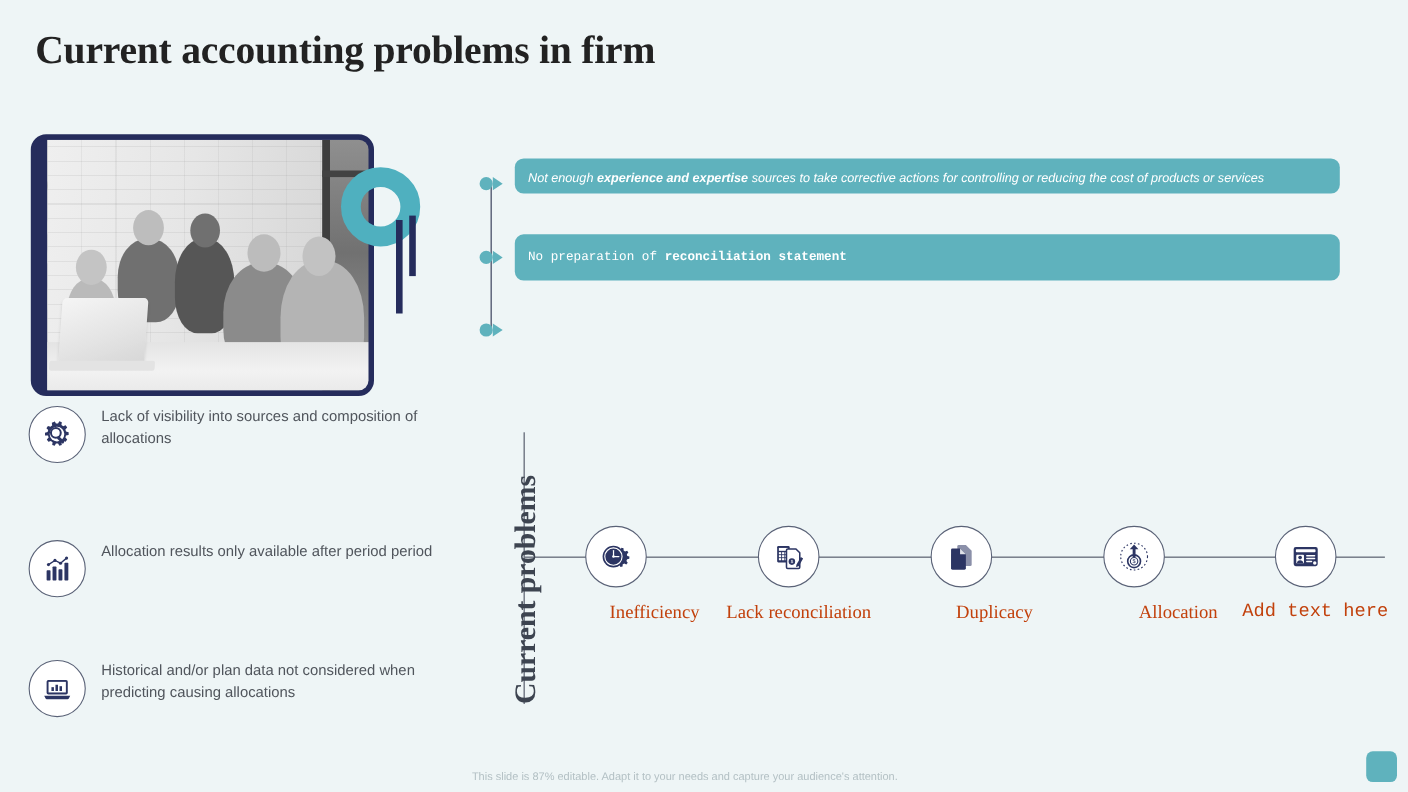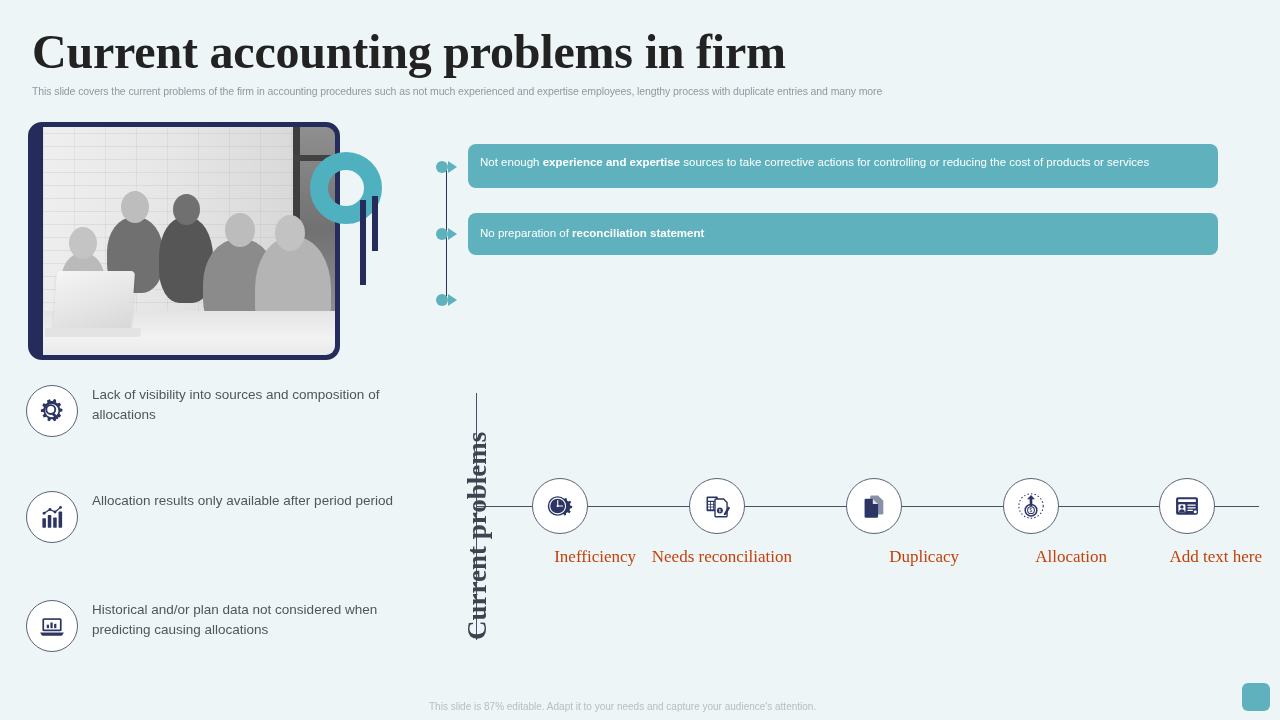--- a/index.html
+++ b/index.html
@@ -13,21 +13,21 @@
     position: relative;
     width: 1280px; height: 720px;
     background: #eef5f6;
   }
 
   
   .page-title {
     position: absolute;
     left: 32px; top: 24px;
     font-family: "Liberation Serif", serif;
-    font-size: 48px;
+    font-size: 36px;
     font-weight: 700;
     color: #222222;
     letter-spacing: -0.2px;
     white-space: nowrap;
   }
   .page-subtitle {
     position: absolute;
     left: 32px; top: 85px;
     font-size: 10.5px;
     color: #8e9aa0;
@@ -145,22 +145,22 @@
     left: 468px;
     width: 750px;
     background: #5fb2bd;
     border-radius: 8px;
     color: #ffffff;
     font-size: 11.5px;
     line-height: 15.5px;
     padding: 11px 16px 11px 12px;
   }
   .callout b { font-weight: 700; }
-  .c1 { top: 144px; height: 44px; }
-  .c2 { top: 213px; height: 42px; display:flex; align-items:center; }
+  .c1 { top: 144px; height: 32px; font-style: italic; }
+  .c2 { top: 213px; height: 42px; display:flex; align-items:center;font-family:Liberation Mono, monospace; }
   .c3 { top: 278px; height: 44px; }
   .bullet-node {
     position: absolute;
     width: 24px; height: 14px;
   }
   .bullet-node .dot {
     position: absolute; left: 0; top: 1px;
     width: 12px; height: 12px; border-radius: 50%;
     background: #5fb2bd;
   }
@@ -175,21 +175,21 @@
   .bn2 { left: 436px; top: 227px; }
   .bn3 { left: 436px; top: 293px; }
 
   
   .lb {
     position: absolute;
     left: 26px;
     width: 400px;
     height: 56px;
   }
-  .lb1 { top: 385px; }
+  .lb1 { top: 369px; }
   .lb2 { top: 491px; }
   .lb3 { top: 600px; }
   .lb-circle {
     position: absolute; left: 0; top: 0;
     width: 52px; height: 52px;
     border-radius: 50%;
     border: 1.2px solid #5a6277;
     background: #ffffff;
     display: flex; align-items: center; justify-content: center;
   }
@@ -270,21 +270,20 @@
   }
 
   svg { display: block; }
 </style>
 </head>
 <body>
 
 <div class="slide">
 
   <div class="page-title">Current accounting problems in firm</div>
-  <div class="page-subtitle">This slide covers the current problems of the firm in accounting procedures such as not much experienced and expertise employees, lengthy process with duplicate entries and many more</div>
 
   <div class="photo-frame">
     <div class="photo-inner photo-gray">
       <div class="ph-wall"></div>
       <div class="ph-brick"></div>
       <div class="ph-window"></div>
       <div class="ph-p pB"></div>
       <div class="ph-head pBh"></div>
       <div class="pBh2"></div>
       <div class="ph-p pC"></div>
@@ -414,32 +413,32 @@
           <rect x="9.1" y="17.6" width="2.4" height="2.2"></rect>
           <rect x="12.4" y="17.6" width="2.4" height="2.2"></rect>
         </g>
         <path d="M15 8h8.5l4 4v15a1.3 1.3 0 0 1-1.3 1.3H15A1.3 1.3 0 0 1 13.7 27V9.3A1.3 1.3 0 0 1 15 8z" fill="#ffffff" stroke="#2c3563" stroke-width="1.6"></path>
         <circle cx="19.3" cy="21.2" r="3.4"></circle>
         <text x="19.3" y="22.6" font-size="4.6" fill="#ffffff" text-anchor="middle" font-family="Liberation Sans, sans-serif">$</text>
         <path d="M24 24.5l4.6-8 2.4 1.4-4.6 8-2.8.8z"></path>
       </svg>
     </div>
   </div>
-  <div class="tl-label" style="left:642px;">Needs reconciliation</div>
+  <div class="tl-label" style="left:642px;">Lack reconciliation</div>
 
   <div class="tl-node" style="left:846px;">
     <div class="circ">
       <svg width="26" height="26" viewBox="0 0 32 32" fill="#2c3563">
         <path d="M13 3h8l6.5 6.5V25a1.6 1.6 0 0 1-1.6 1.6H13A1.6 1.6 0 0 1 11.4 25V4.6A1.6 1.6 0 0 1 13 3z" opacity="0.55"></path>
         <path d="M6 7h8.5L21 13.5V29a1.6 1.6 0 0 1-1.6 1.6H6A1.6 1.6 0 0 1 4.4 29V8.6A1.6 1.6 0 0 1 6 7z"></path>
         <path d="M14.5 7v6.5H21z" fill="#ffffff" opacity="0.85"></path>
       </svg>
     </div>
   </div>
-  <div class="tl-label" style="left:809px;">Duplicacy</div>
+  <div class="tl-label" style="left:789px;">Duplicacy</div>
 
   <div class="tl-node" style="left:1003px;">
     <div class="circ">
       <svg width="30" height="30" viewBox="0 0 32 32" fill="#2c3563">
         <circle cx="16" cy="16" r="13" fill="none" stroke="#2c3563" stroke-width="1.1" stroke-dasharray="1.6 2.2"></circle>
         <circle cx="16" cy="20.5" r="6.2" fill="none" stroke="#2c3563" stroke-width="1.6"></circle>
         <circle cx="16" cy="20.5" r="3.6" fill="none" stroke="#2c3563" stroke-width="1.1"></circle>
         <text x="16" y="22.3" font-size="5.4" fill="#2c3563" text-anchor="middle" font-family="Liberation Sans, sans-serif">$</text>
         <rect x="14.6" y="8" width="2.8" height="8.4"></rect>
         <path d="M16 4.2l4.2 4.6h-8.4z"></path>
@@ -458,18 +457,18 @@
         <path d="M6.9 23c0-2 1.5-3.2 3.3-3.2s3.3 1.2 3.3 3.2z" fill="#2c3563"></path>
         <g fill="#ffffff">
           <rect x="16.4" y="14.3" width="9.6" height="1.5" rx="0.7"></rect>
           <rect x="16.4" y="17.3" width="9.6" height="1.5" rx="0.7"></rect>
           <rect x="16.4" y="20.3" width="6.4" height="1.5" rx="0.7"></rect>
         </g>
         <circle cx="25.4" cy="22.6" r="1.8" fill="#ffffff"></circle>
       </svg>
     </div>
   </div>
-  <div class="tl-label" style="left:1112px;">Add text here</div>
+  <div class="tl-label" style="left:1112px;font-family:Liberation Mono, monospace;">Add text here</div>
 
   <div class="footer-note">This slide is 87% editable. Adapt it to your needs and capture your audience's attention.</div>
   <div class="corner-square"></div>
 
 </div>
 
 </body></html>

